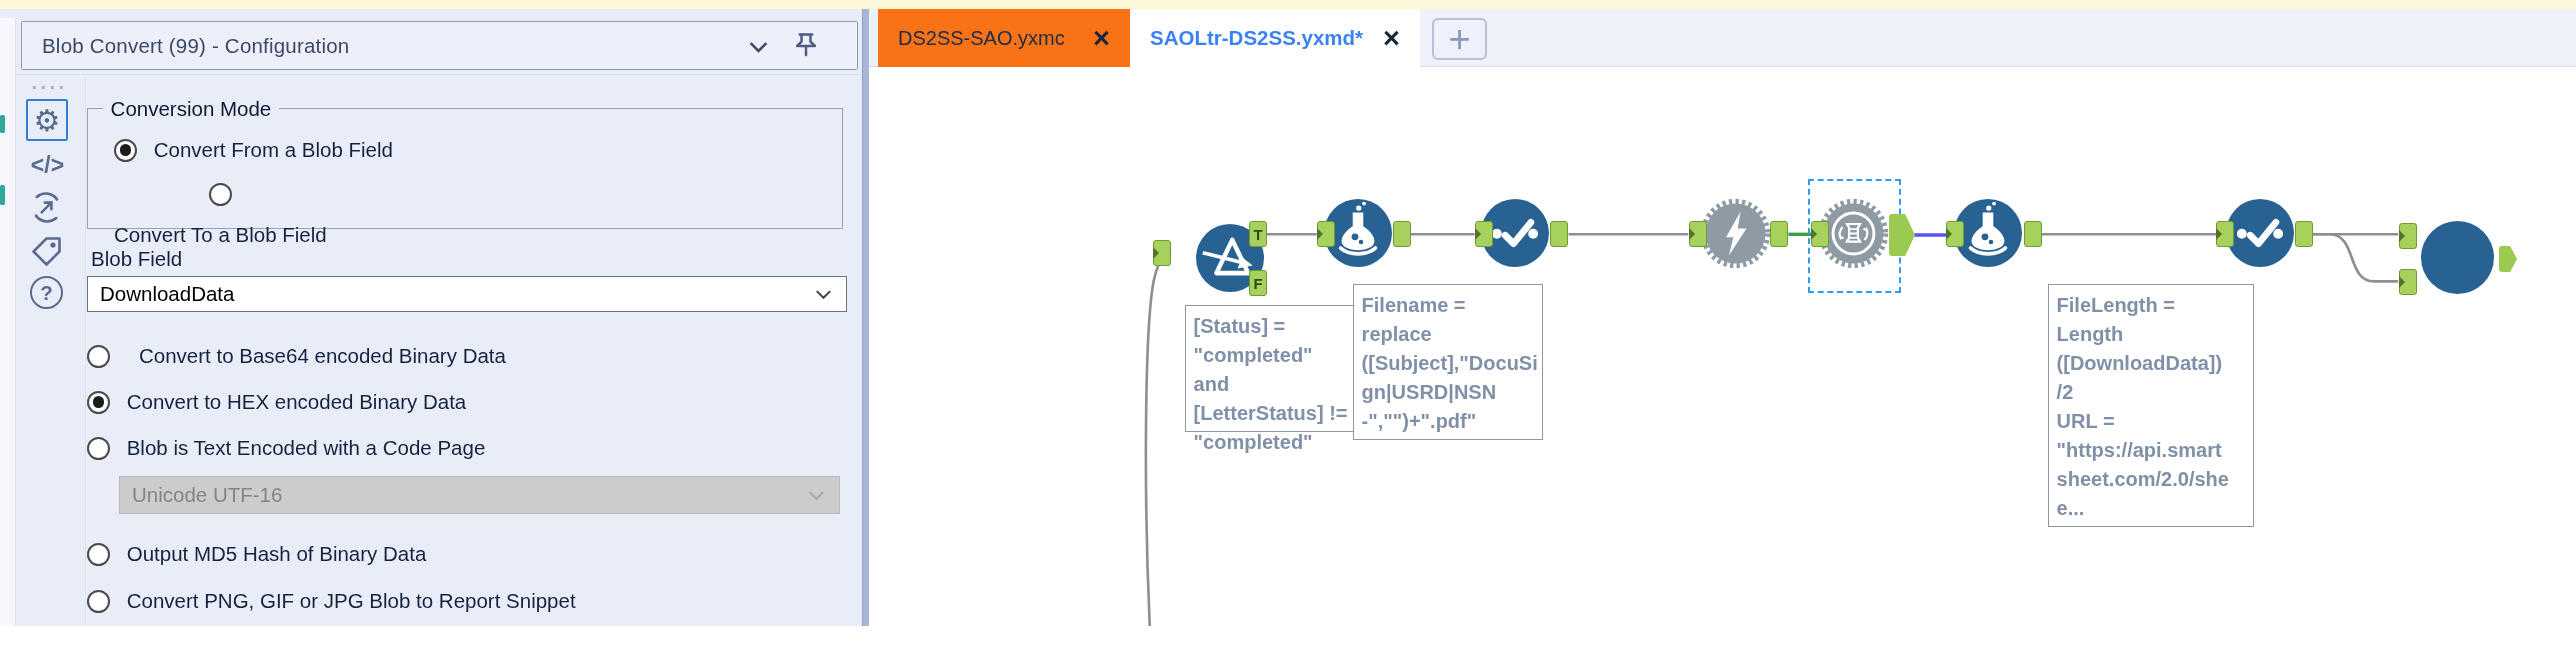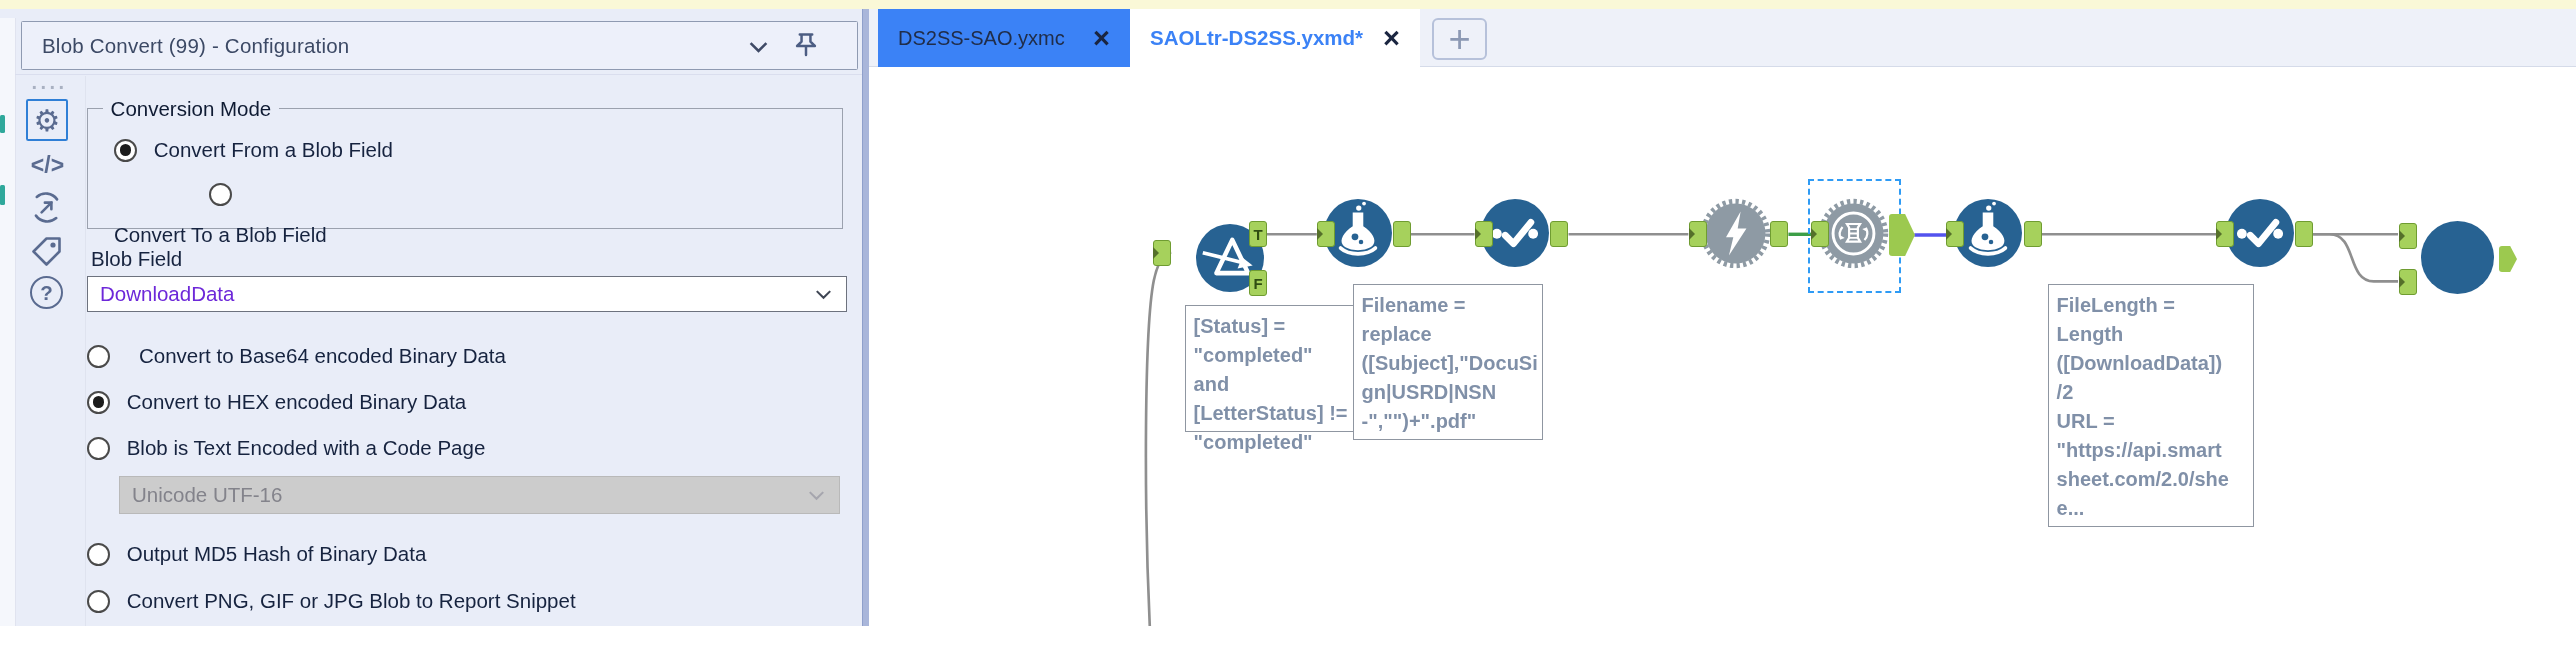--- a/index.html
+++ b/index.html
@@ -39,32 +39,32 @@
     font-size:20.5px;color:#0f1b33;}
   .opt-row{position:absolute;display:flex;align-items:center;gap:16.7px;cursor:pointer;}
   .radio{width:23px;height:23px;border-radius:50%;background:#fff;border:2.3px solid #4a4a4a;
     box-sizing:border-box;position:relative;flex:none;}
   .radio.sel::after{content:"";position:absolute;inset:3.8px;border-radius:50%;background:#1c1c1c;}
   .opt-label{font-size:20.5px;color:#16233f;white-space:nowrap;text-align:center;}
 
   #blob-field-label{left:91px;top:238px;font-size:20.5px;color:#16233f;}
   .combo{background:#fff;border:1.5px solid #6d727e;box-sizing:border-box;display:flex;align-items:center;cursor:pointer;}
   #blob-field-combo{left:87px;top:267px;width:760px;height:36px;}
-  .combo-text{margin-left:12px;font-size:20.5px;color:#6d28d9;white-space:nowrap;}
+  .combo-text{margin-left:12px;font-size:20.5px;color:#000000;white-space:nowrap;}
   .combo-chevron{position:absolute;right:10.6px;top:50%;transform:translateY(-50%);width:23px;height:23px;}
   #codepage-combo{left:119px;top:467px;width:721px;height:38px;background:#cccccc;border:1.5px solid #b9b9b9;cursor:default;}
   #codepage-combo .combo-text{color:#83838b;}
 
   
   #v-divider{left:862px;top:9px;width:7.6px;height:637px;background:#a9b6da;border-left:0.8px solid #8fa0cb;}
 
   
   #tab-bar{left:869px;top:9px;width:1707px;height:58px;background:#eef1f9;border-bottom:0.8px solid #d5dbe9;box-sizing:border-box;}
   .tab{position:absolute;top:9px;height:58px;display:flex;align-items:center;box-sizing:border-box;cursor:pointer;}
-  #tab-1{left:878px;width:253px;background:#3b82f6;border-right:0.8px solid #ccd4e6;}
+  #tab-1{left:878px;width:253px;background:#f97316;border-right:0.8px solid #ccd4e6;}
   #tab-2{left:1130px;width:290px;background:#ffffff;}
   .tab-label{margin-left:20px;font-size:20px;color:#202d49;white-space:nowrap;}
   #tab-2 .tab-label{font-weight:bold;font-size:20.5px;color:#3b82f6;}
   .tab-close{position:absolute;right:20px;top:50%;transform:translateY(-50%);
     font-size:29px;line-height:1;color:#1a2540;cursor:pointer;font-weight:bold;}
   #new-tab-btn{left:1432px;top:18px;width:55px;height:42px;border:2.3px solid #b6c1da;border-radius:6px;
     display:flex;align-items:center;justify-content:center;font-size:38px;font-weight:200;color:#8c99b4;
     box-sizing:border-box;cursor:pointer;}
   #canvas{left:869px;top:67px;width:1707px;height:580px;background:#ffffff;}
 

